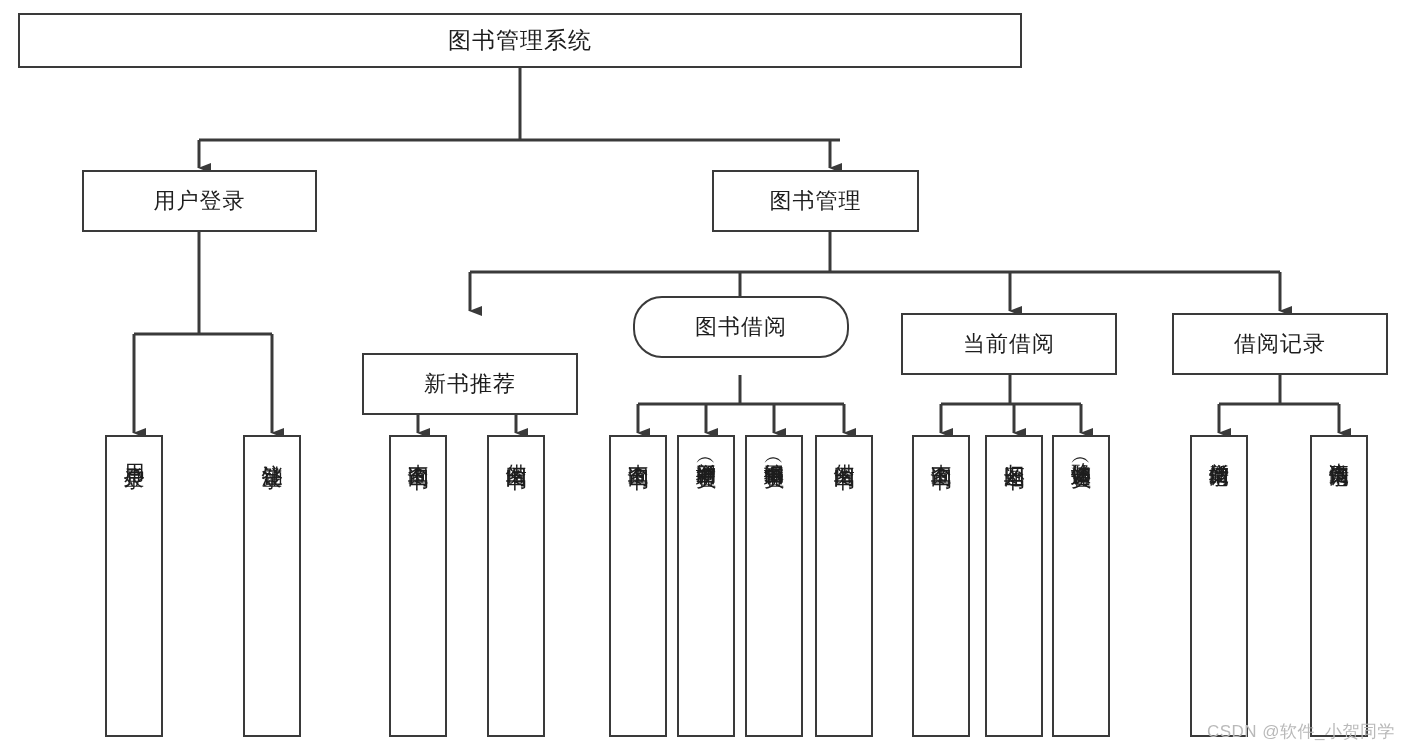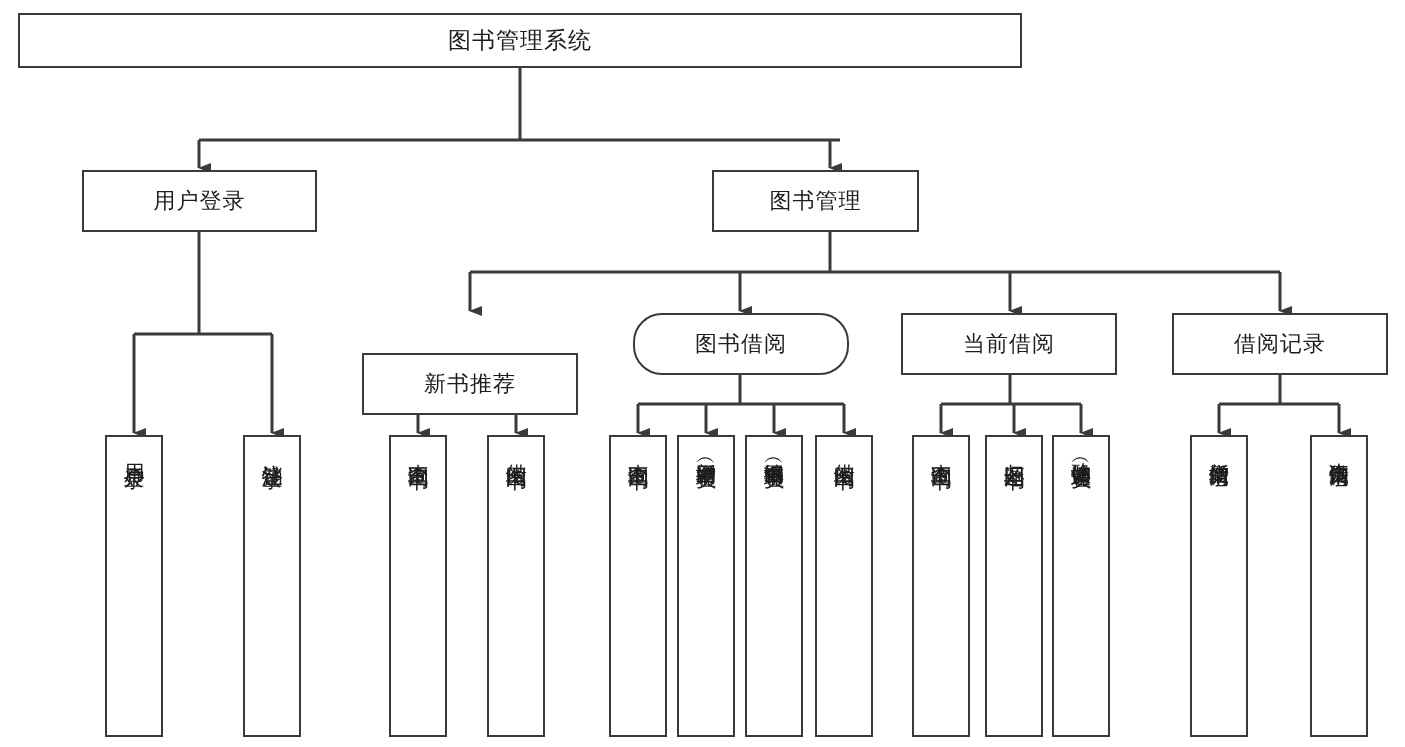--- a/index.html
+++ b/index.html
@@ -109,21 +109,21 @@
   <div class="node" style="left:82px;top:170px;width:235px;height:62px;">
     <span class="lbl">用户登录</span>
   </div>
   <div class="node" style="left:712px;top:170px;width:207px;height:62px;">
     <span class="lbl">图书管理</span>
   </div>
 
   <div class="node" style="left:362px;top:313px;width:216px;height:62px;margin-top:40px;">
     <span class="lbl">新书推荐</span>
   </div>
-  <div class="node" style="left:633px;top:313px;width:216px;height:62px;border-radius:29px;">
+  <div class="node" style="left:633px;top:296px;width:216px;height:62px;border-radius:29px;">
     <span class="lbl">图书借阅</span>
   </div>
   <div class="node" style="left:901px;top:313px;width:216px;height:62px;">
     <span class="lbl">当前借阅</span>
   </div>
   <div class="node" style="left:1172px;top:313px;width:216px;height:62px;">
     <span class="lbl">借阅记录</span>
   </div>
 
   <div class="node leaf" style="left:105px;top:435px;width:58px;height:302px;">
@@ -163,14 +163,15 @@
     <span class="lbl">确认归还（管理员）</span>
   </div>
 
   <div class="node leaf tall" style="left:1190px;top:435px;width:58px;height:302px;">
     <span class="lbl">新增借阅记录</span>
   </div>
   <div class="node leaf tall" style="left:1310px;top:435px;width:58px;height:302px;">
     <span class="lbl">查询借阅记录</span>
   </div>
 
+  <div id="watermark">CSDN @软件_小贺同学</div>
 
 </div>
 
 </body></html>

